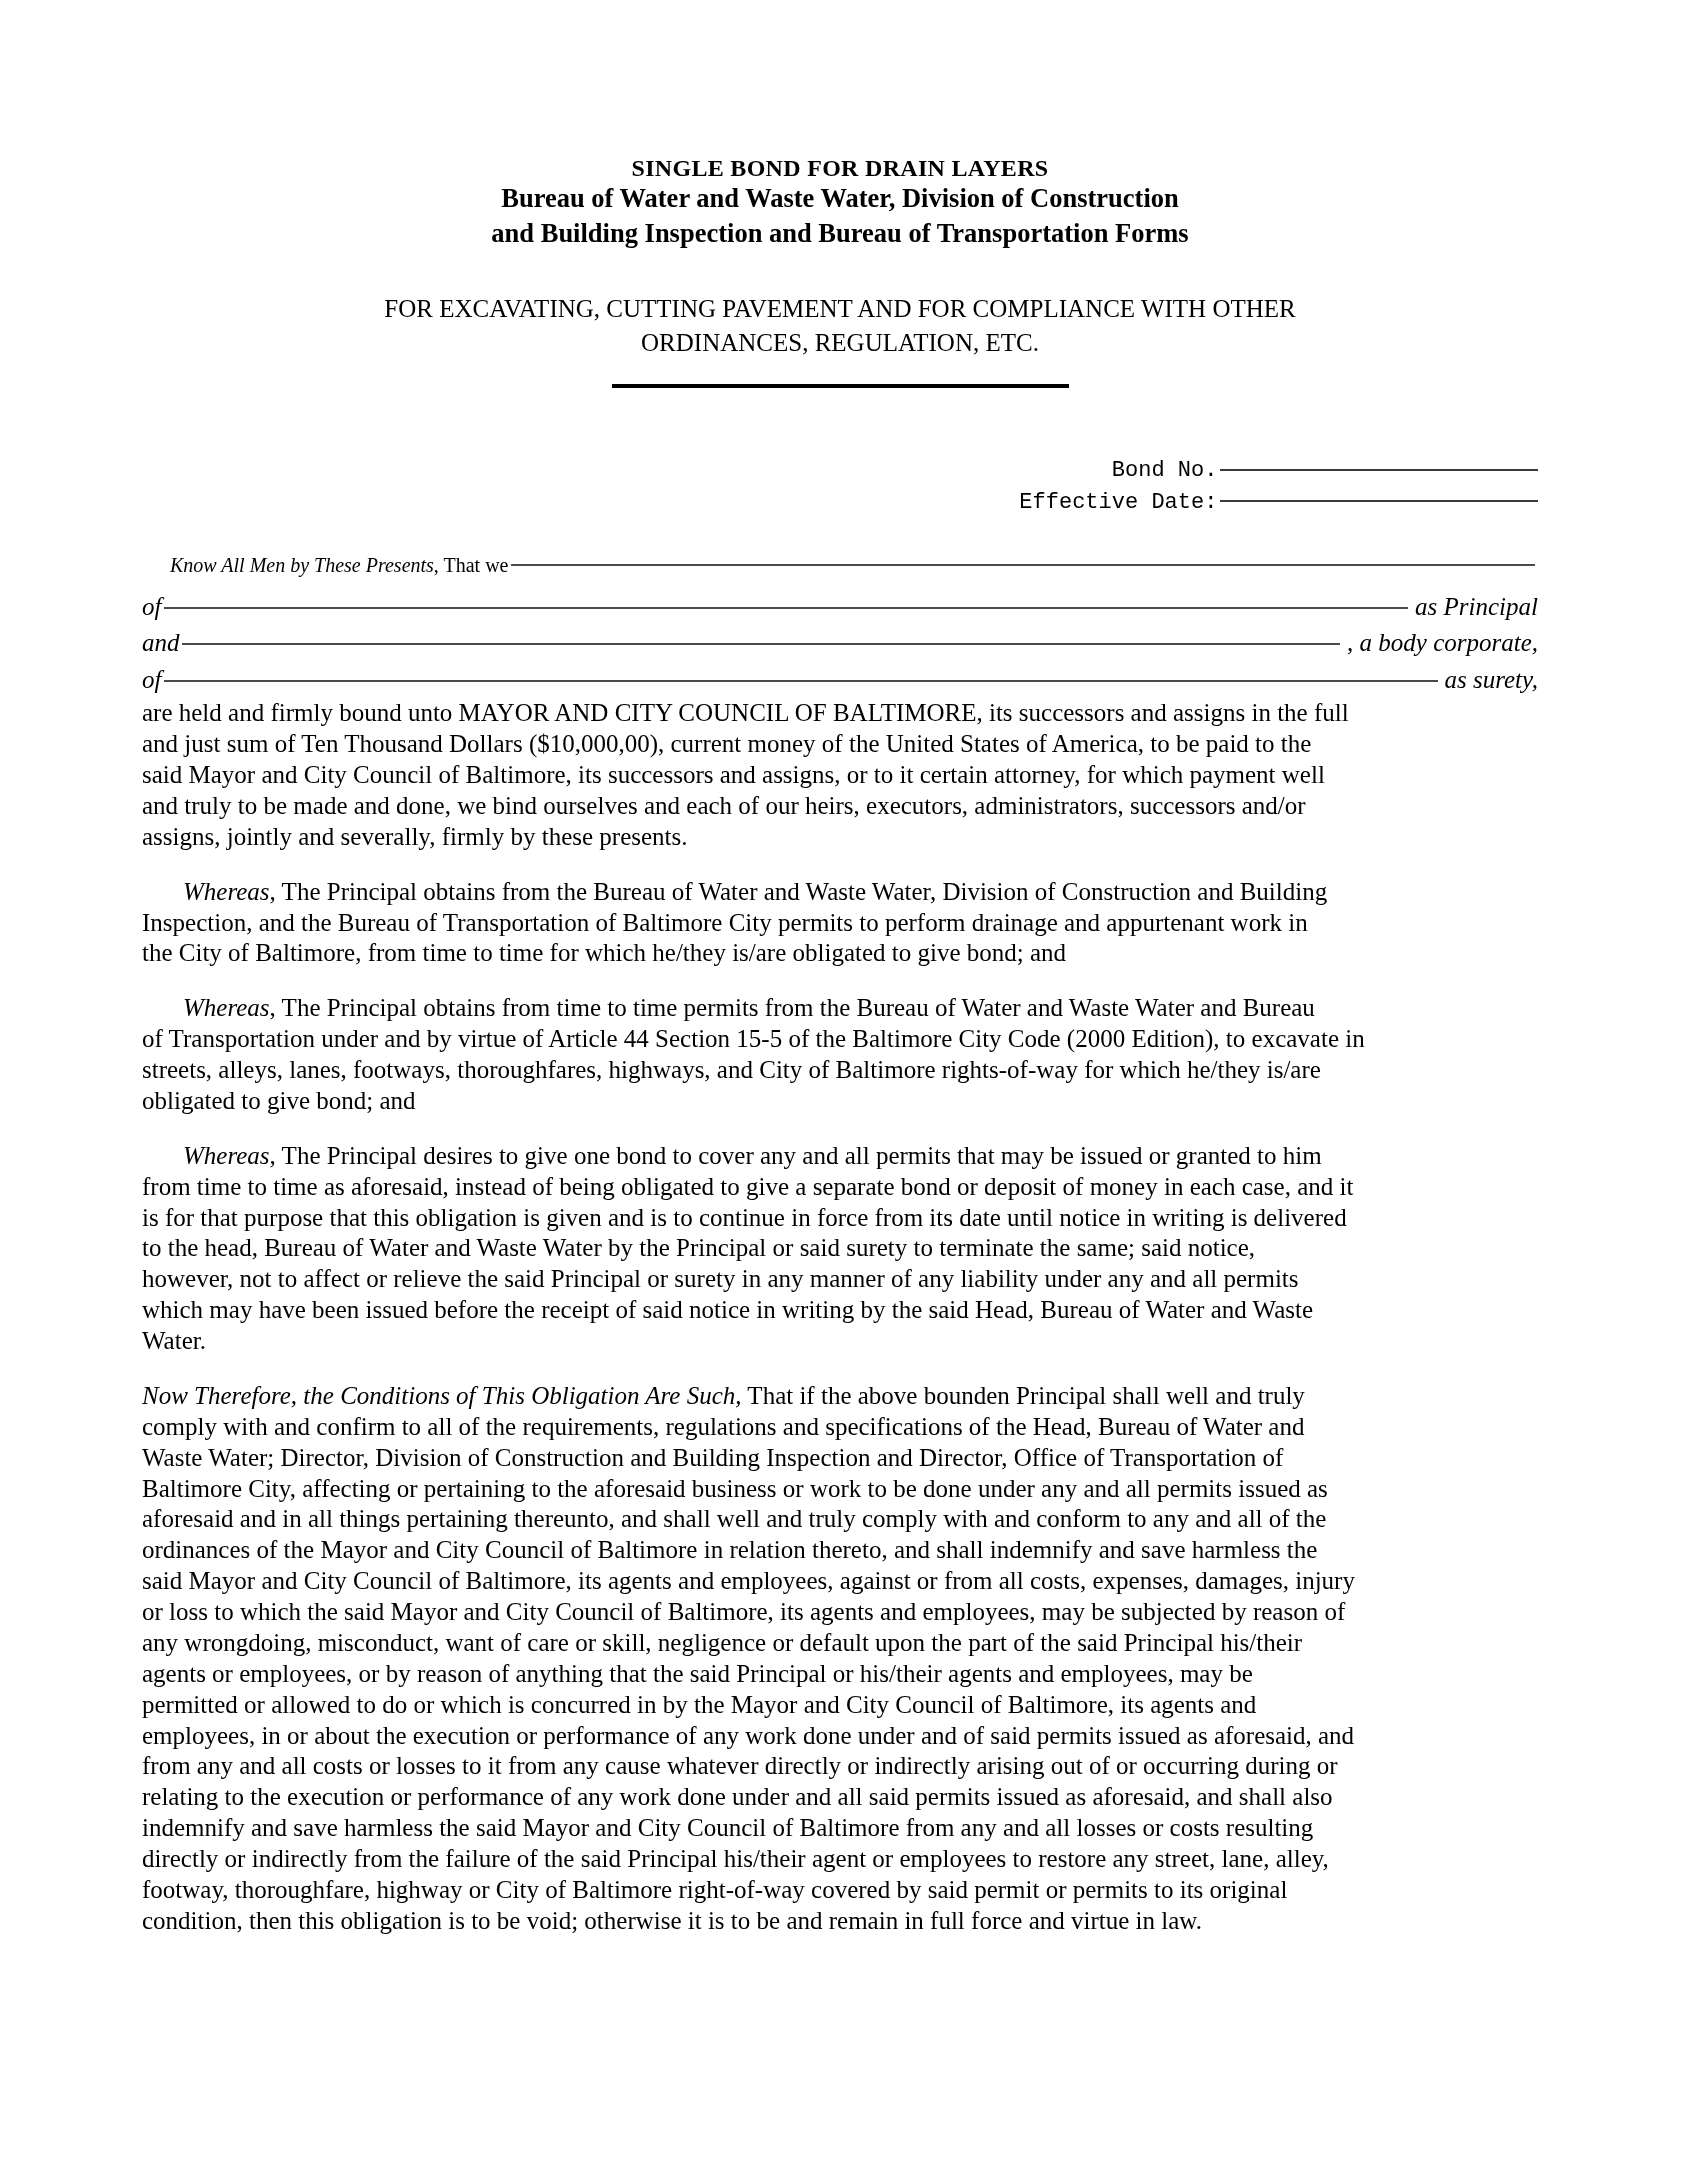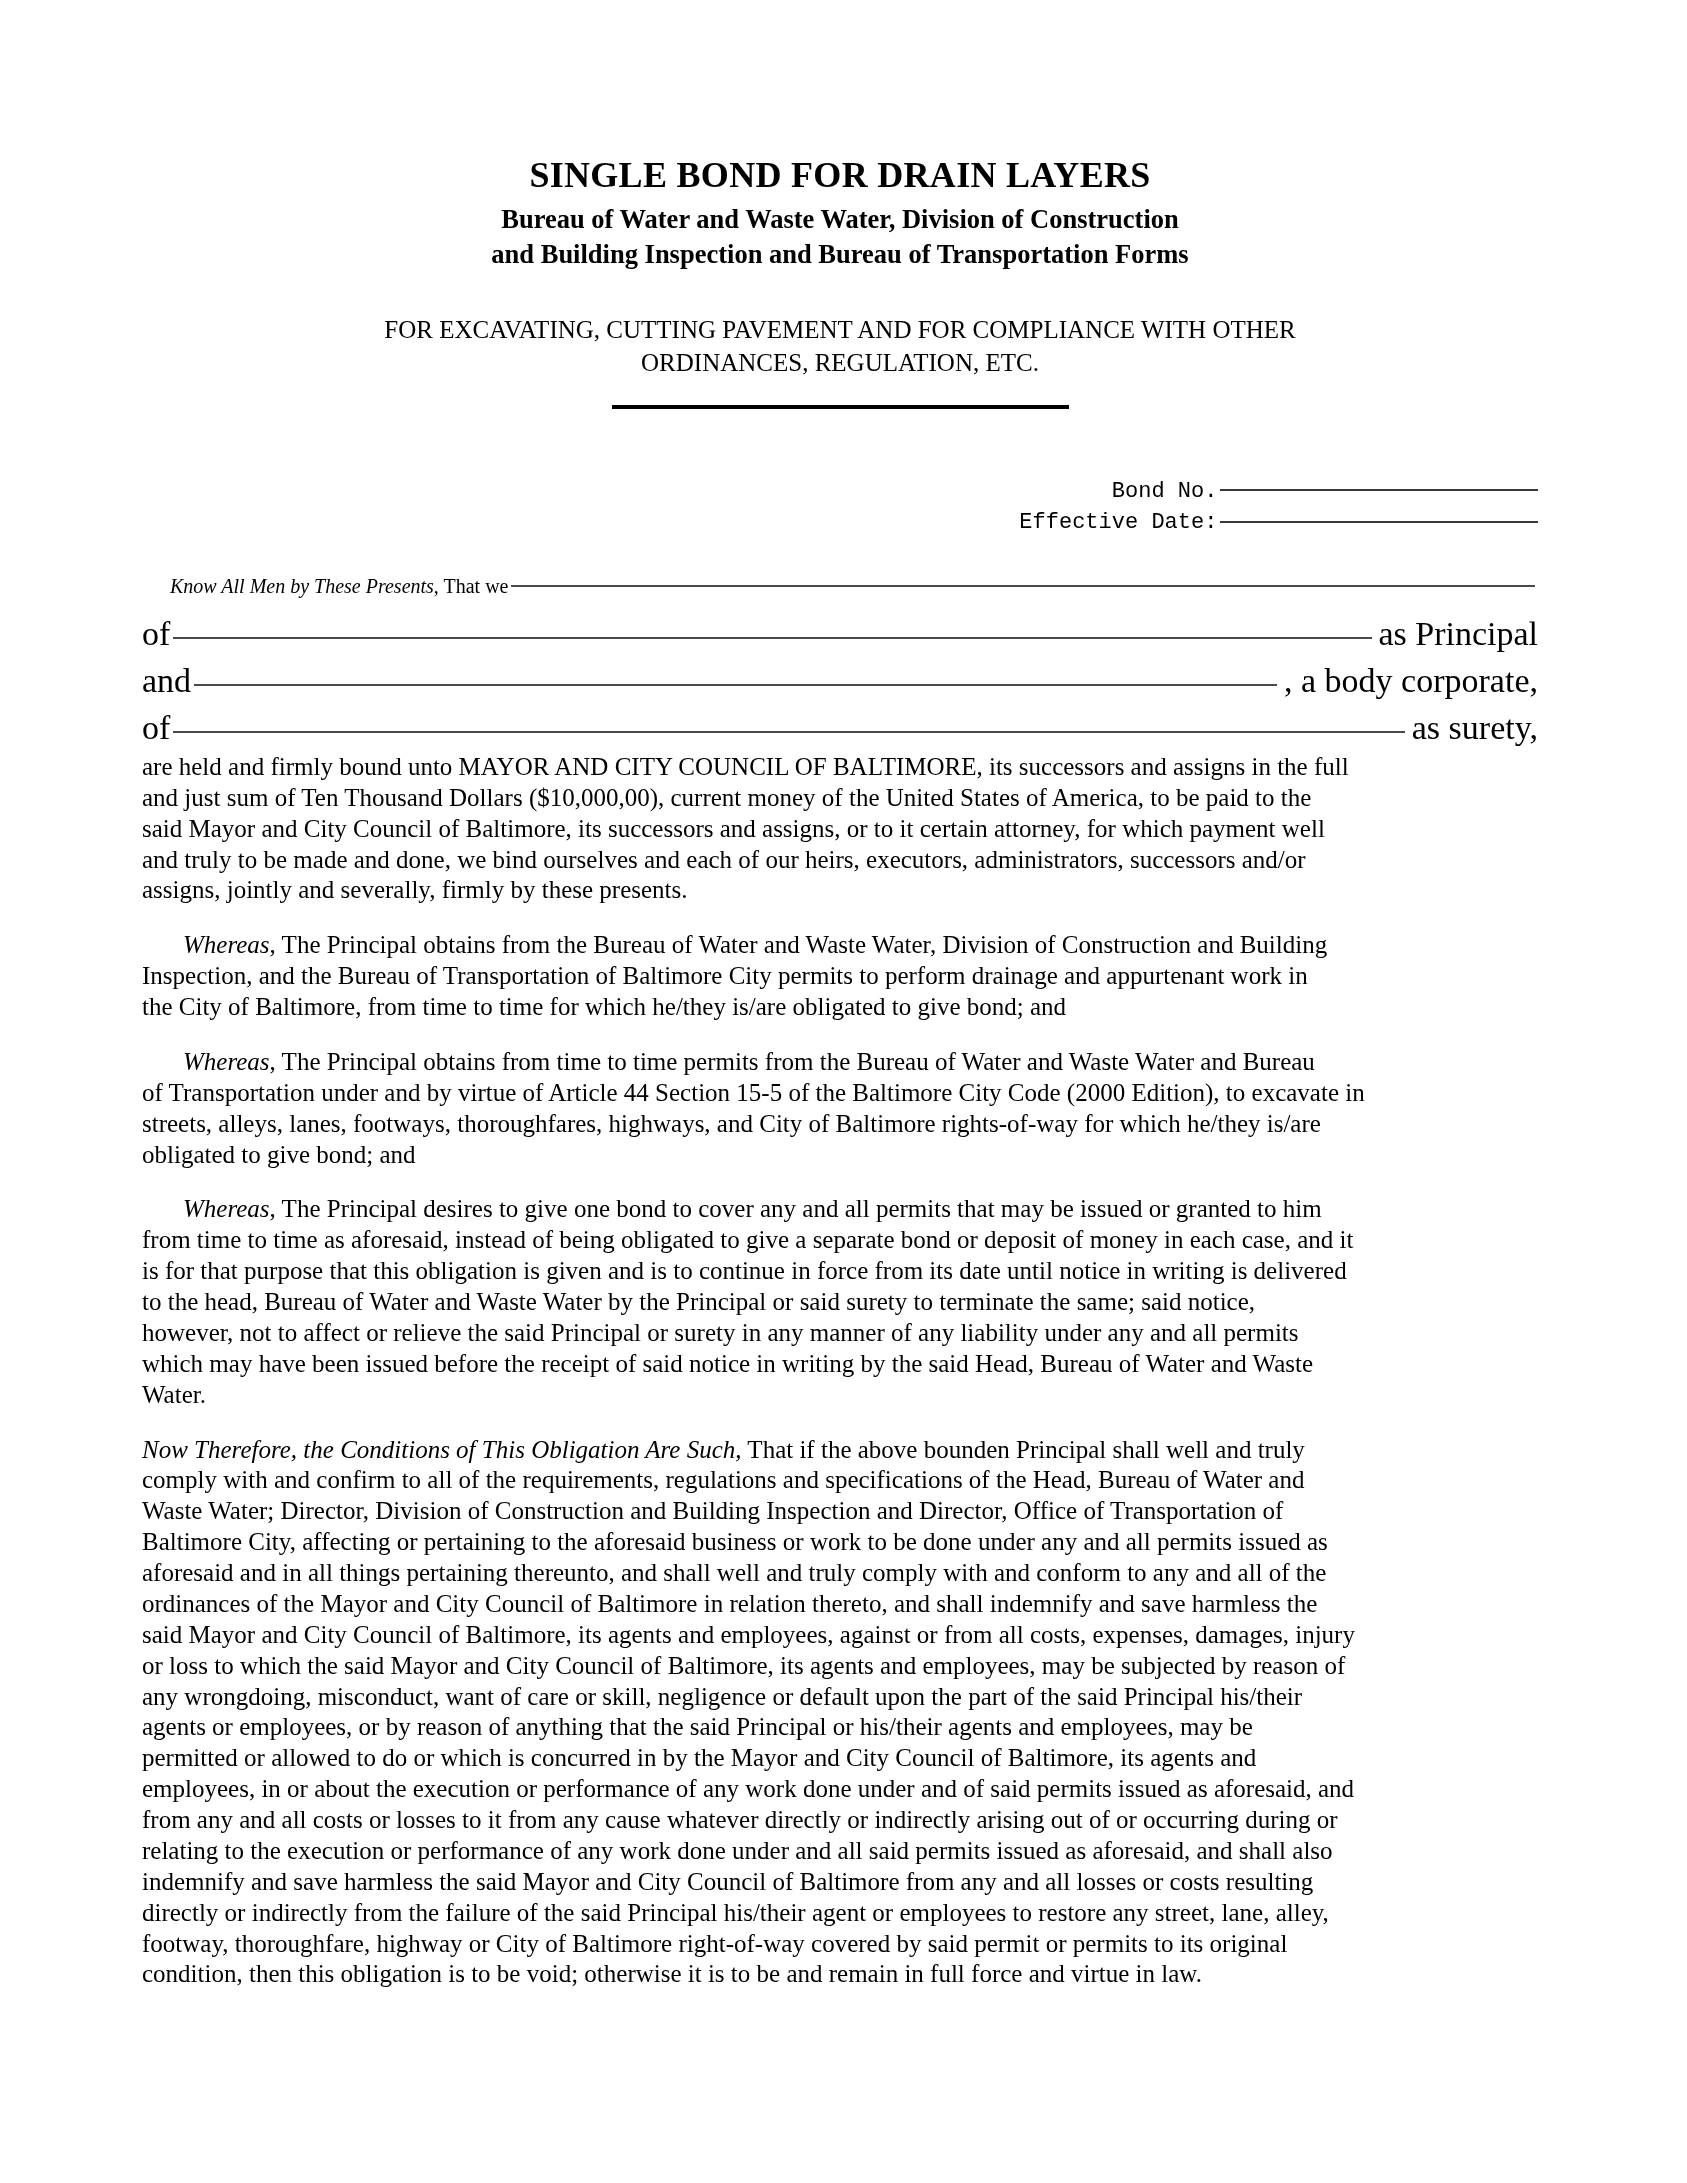--- a/index.html
+++ b/index.html
@@ -31,25 +31,25 @@
     top: 0;
     width: 1396px;
   }
 
   
   .title-block {
     text-align: center;
     margin-top: 156px;
   }
   .doc-title {
-    font-size: 36px;
+    font-size: 24px;
     font-weight: bold;
     letter-spacing: 0.3px;
     line-height: 1.06;
-    margin: 8px;
+    margin: 0;
   }
   .title-including {
     font-size: 24px;
     font-style: italic;
     line-height: 1.25;
     margin: 4px 0 1.3px 0;
   }
   .title-sub {
     font-size: 26.5px;
     font-weight: bold;
@@ -112,23 +112,24 @@
     flex: 1 1 auto;
     border-bottom: 2px solid #4a4a4a;
     position: relative;
     top: -6px;
     margin: 0 2.6px;
   }
 
   .fill-row {
     display: flex;
     align-items: baseline;
-    font-size: 34px;
+    font-size: 25px;
     line-height: 1.22;
     margin-top: 6px;
+    font-style: italic;
   }
   .fill-row.first { margin-top: 14.6px; }
   .fill-pre {
     flex: 0 0 auto;
     white-space: pre;
   }
   .fill-post {
     flex: 0 0 auto;
     white-space: pre;
     padding-left: 4px;

